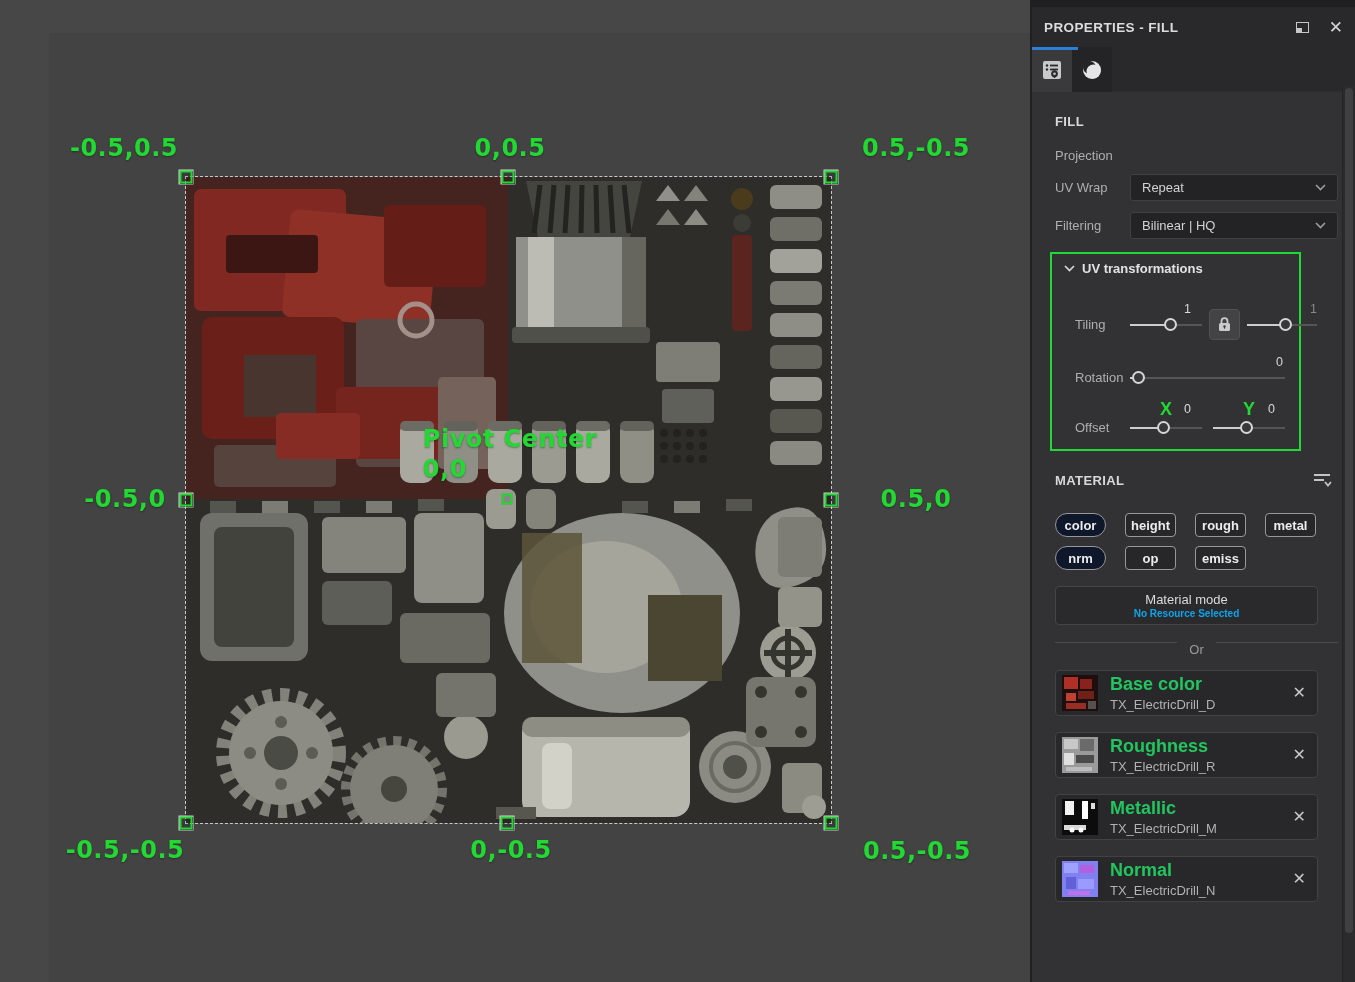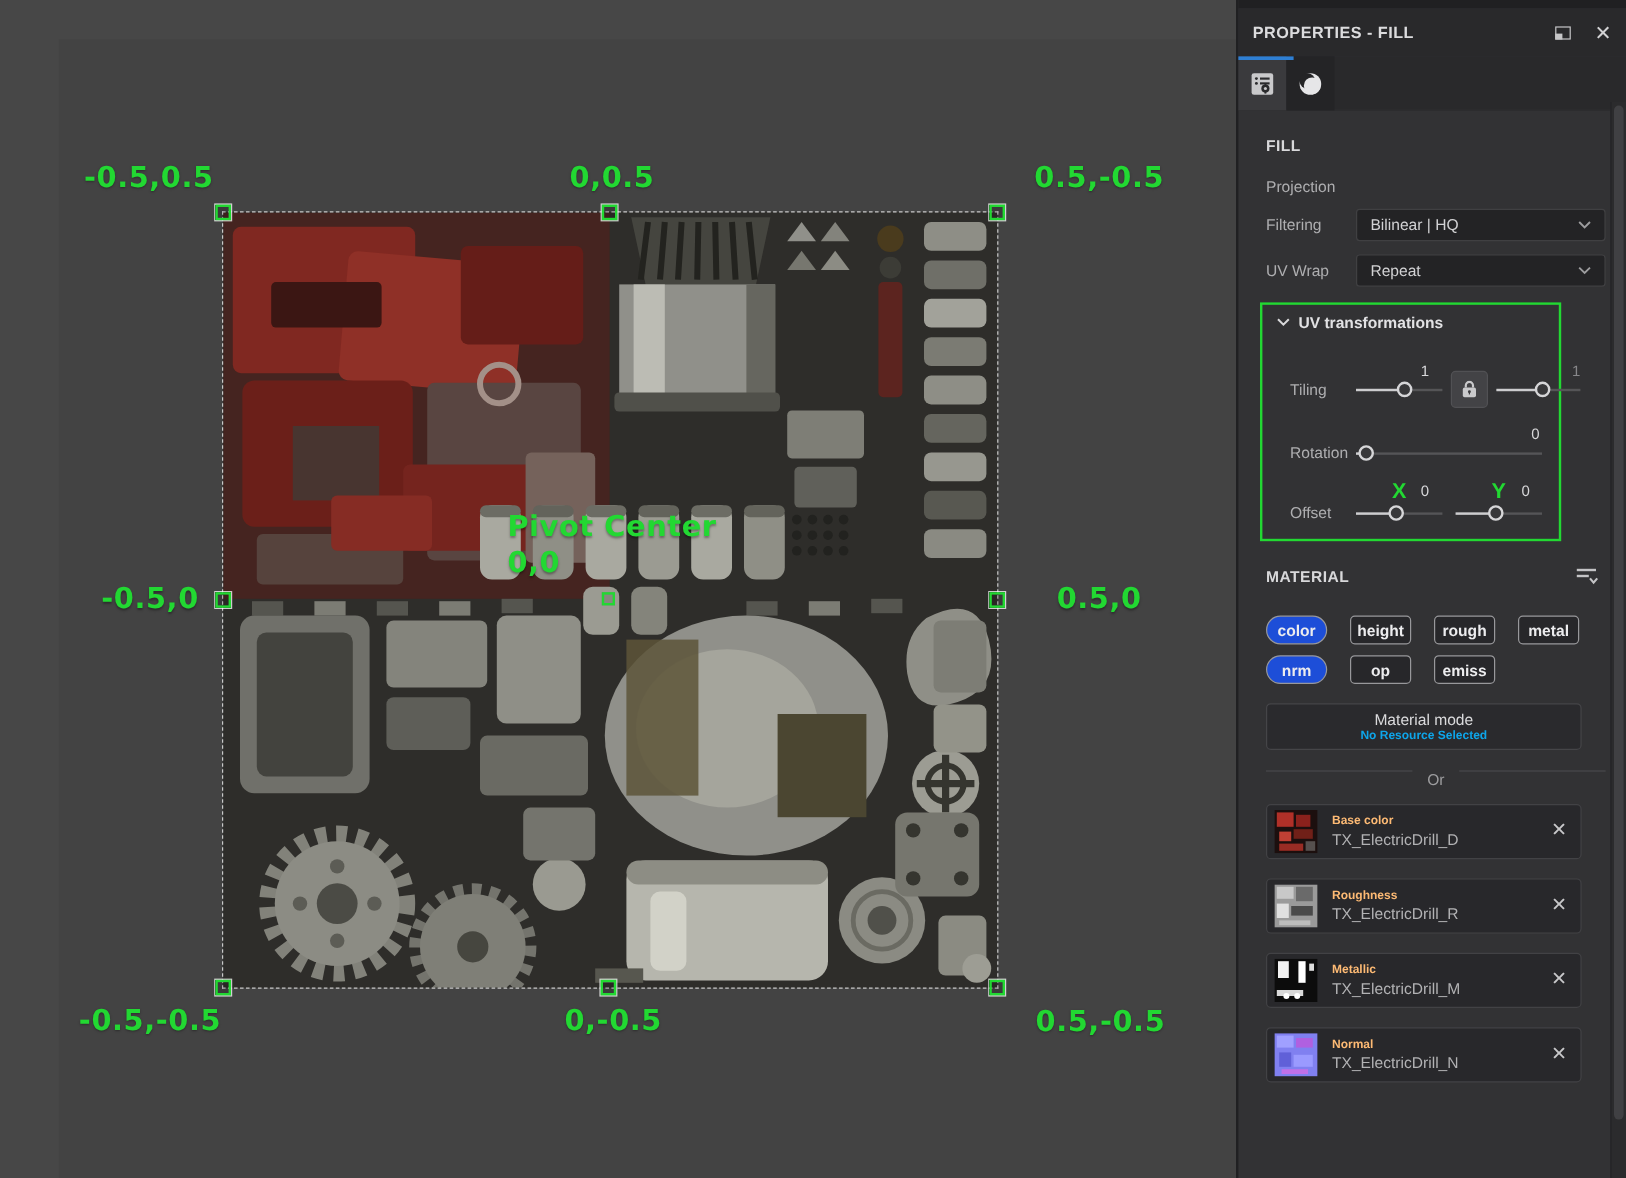--- a/index.html
+++ b/index.html
@@ -78,34 +78,34 @@
 
   
   .mat-h{display:flex;align-items:center;margin:22px 0 0 0;}
   .mat-h .section-h{margin:0;}
   .mat-h .filter{margin-left:auto;margin-right:6px;}
   .chrow{display:flex;gap:19px;margin-top:25px;}
   .chrow + .chrow{margin-top:9px;}
   .chbtn{width:51px;height:24px;border:1px solid #98989b;border-radius:4px;background:#27272a;
     color:#ececee;font:700 13px "Liberation Sans",sans-serif;display:flex;align-items:center;
     justify-content:center;}
-  .chbtn.lit{background:#1d4ed8;border-radius:12px;}
+  .chbtn.lit{background:#0f172a;border-radius:12px;}
   .mode-btn{margin-top:16px;width:263px;height:39px;background:#2a2a2d;border:1px solid #454548;
     border-radius:4px;display:flex;flex-direction:column;align-items:center;justify-content:center;}
   .mode-title{font-weight:400;color:#dadadc;}
   .mode-sub{color:#0ea5e9;font-size:10px;margin-top:1px;font-weight:bold;}
   .or-div{display:flex;margin:17px 0 13px 0;color:#9c9c9e;}
   .or-div::before,.or-div::after{content:"";flex:1;height:1px;background:#4a4a4c;}
   .or-div span{margin:0 12px;}
   .slot{position:relative;width:263px;height:46px;background:#28282b;border:1px solid #424245;
     border-radius:4px;display:flex;align-items:center;padding:5px 6px;margin-bottom:16px;}
   .thumb{width:36px;height:36px;margin-right:12px;flex:none;}
   .thumb svg{display:block;width:36px;height:36px;}
   .slot-txt{display:flex;flex-direction:column;gap:2px;}
-  .slot-title{font-weight:700;font-size:10px;color:#fdba74;}
+  .slot-title{font-weight:700;font-size:18px;color:#22c55e;}
   .slot-sub{font-size:13px;color:#b2b2b4;}
   .slot-x{position:absolute;right:11px;top:50%;transform:translateY(-50%);
     color:#c8c8ca;font-size:16px;line-height:1;}
 
   .scrollbar{position:absolute;right:0;top:85px;bottom:0;width:13px;background:#2b2b2d;border-left:1px solid #242426;}
   .scroll-thumb{position:absolute;left:2px;right:2px;top:3px;height:845px;background:#404043;border-radius:4px;}
 </style>
 </head>
 <body>
 
@@ -312,32 +312,32 @@
     </div>
 
     <div class="panel-body">
 
       <div class="section-h">FILL</div>
 
       <div class="prow">
         <span class="plabel">Projection</span>
       </div>
       <div class="prow">
+        <span class="plabel">UV Wrap</span>
+        <div class="select">
+          <span>Repeat</span>
+          <svg class="chev" width="11" height="7" viewBox="0 0 11 7">
+              <path d="M1 1 L5.5 5.5 L10 1" stroke="#9c9c9e" fill="none" stroke-width="1.6"></path>
+            </svg>
+        </div>
+      </div>
+      <div class="prow">
         <span class="plabel">Filtering</span>
         <div class="select">
           <span>Bilinear | HQ</span>
-          <svg class="chev" width="11" height="7" viewBox="0 0 11 7">
-              <path d="M1 1 L5.5 5.5 L10 1" stroke="#9c9c9e" fill="none" stroke-width="1.6"></path>
-            </svg>
-        </div>
-      </div>
-      <div class="prow">
-        <span class="plabel">UV Wrap</span>
-        <div class="select">
-          <span>Repeat</span>
           <svg class="chev" width="11" height="7" viewBox="0 0 11 7">
               <path d="M1 1 L5.5 5.5 L10 1" stroke="#9c9c9e" fill="none" stroke-width="1.6"></path>
             </svg>
         </div>
       </div>
 
       <div class="uvt">
         <div class="uvt-h">
           <svg width="11" height="7" viewBox="0 0 11 7">
               <path d="M1 1 L5.5 5.5 L10 1" stroke="#d8d8da" fill="none" stroke-width="1.7"></path>

